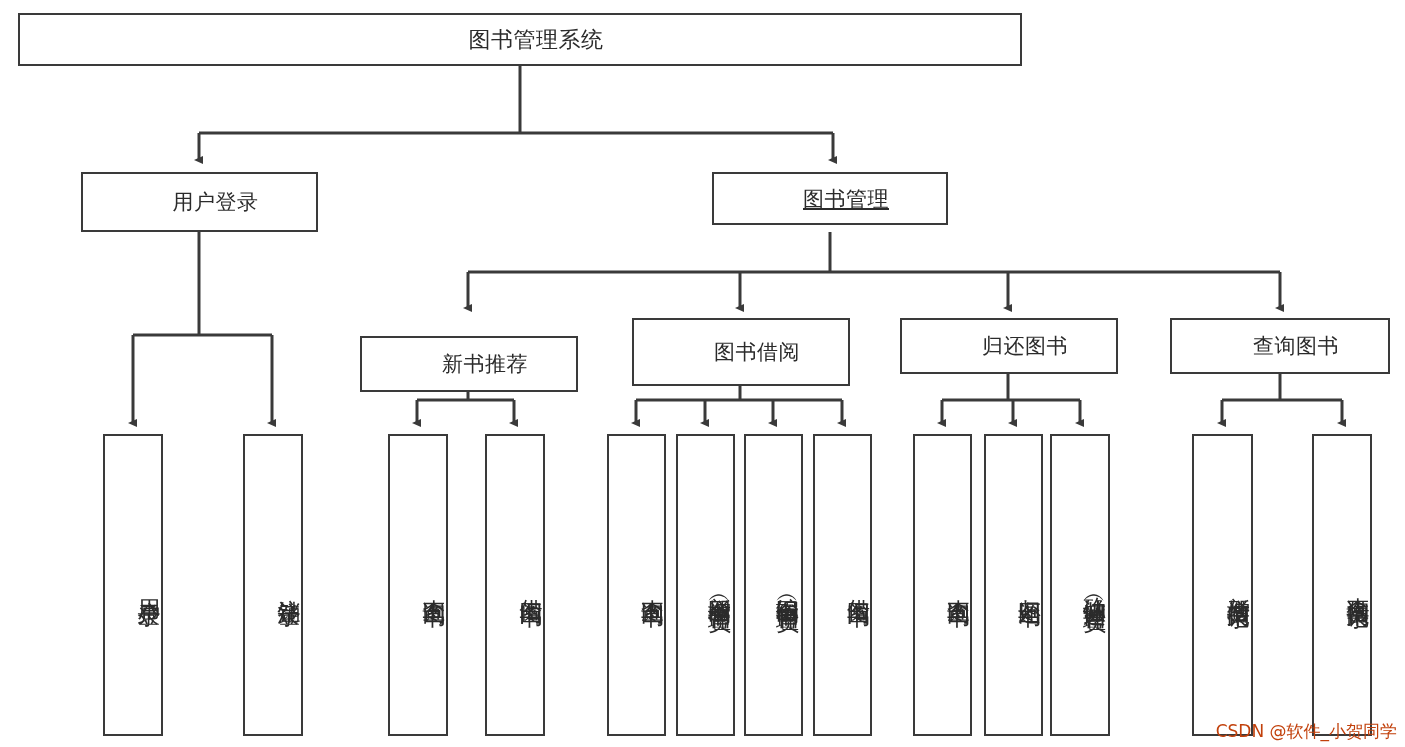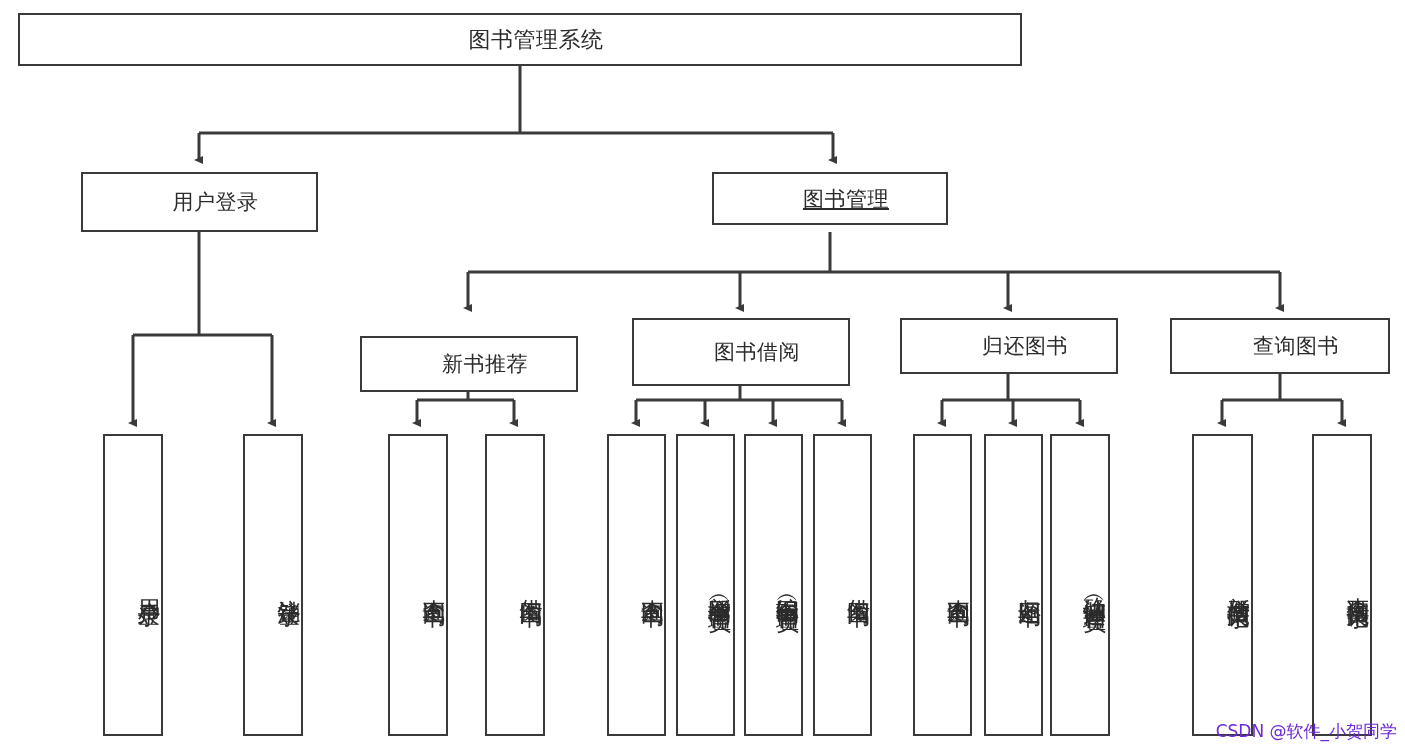--- a/index.html
+++ b/index.html
@@ -53,21 +53,21 @@
   }
   .node-v.mid {
     align-items: center;
     padding-top: 0;
   }
   .watermark {
     position: absolute;
     right: 8px;
     bottom: 4px;
     font-size: 17px;
-    color: #6d28d9;
+    color: #c2410c;
     font-family: "DejaVu Sans", "Liberation Sans", sans-serif;
     white-space: nowrap;
     margin-left: 20px;
   }
 </style>
 </head>
 <body>
 
 <svg id="diagram" viewBox="0 0 1405 747" xmlns="http://www.w3.org/2000/svg">
   <defs>

